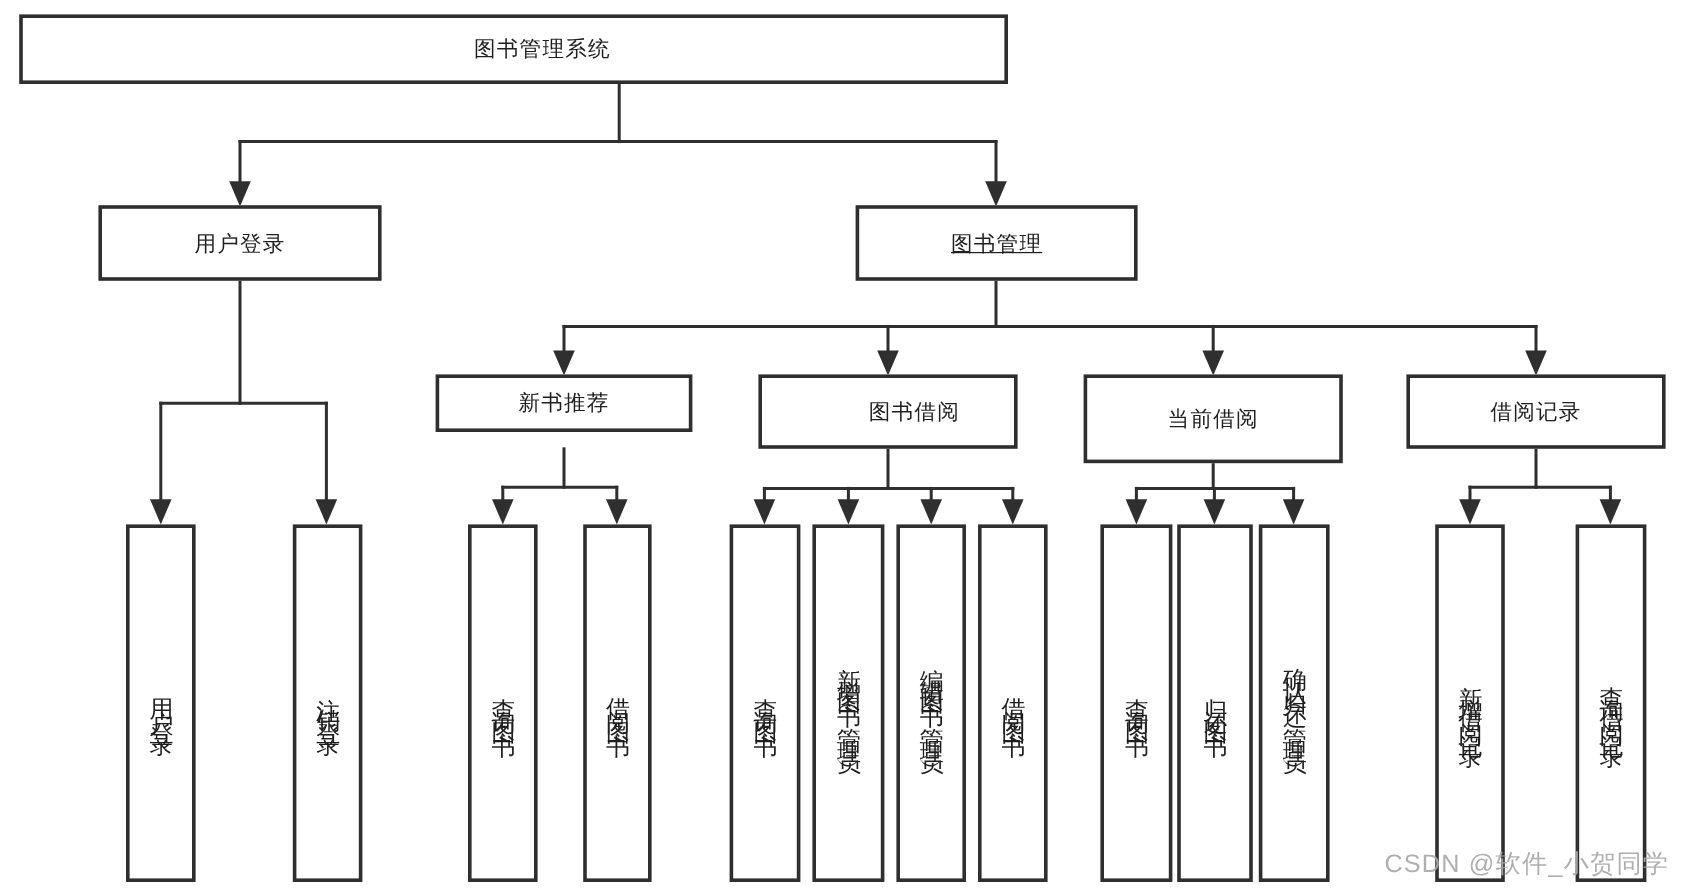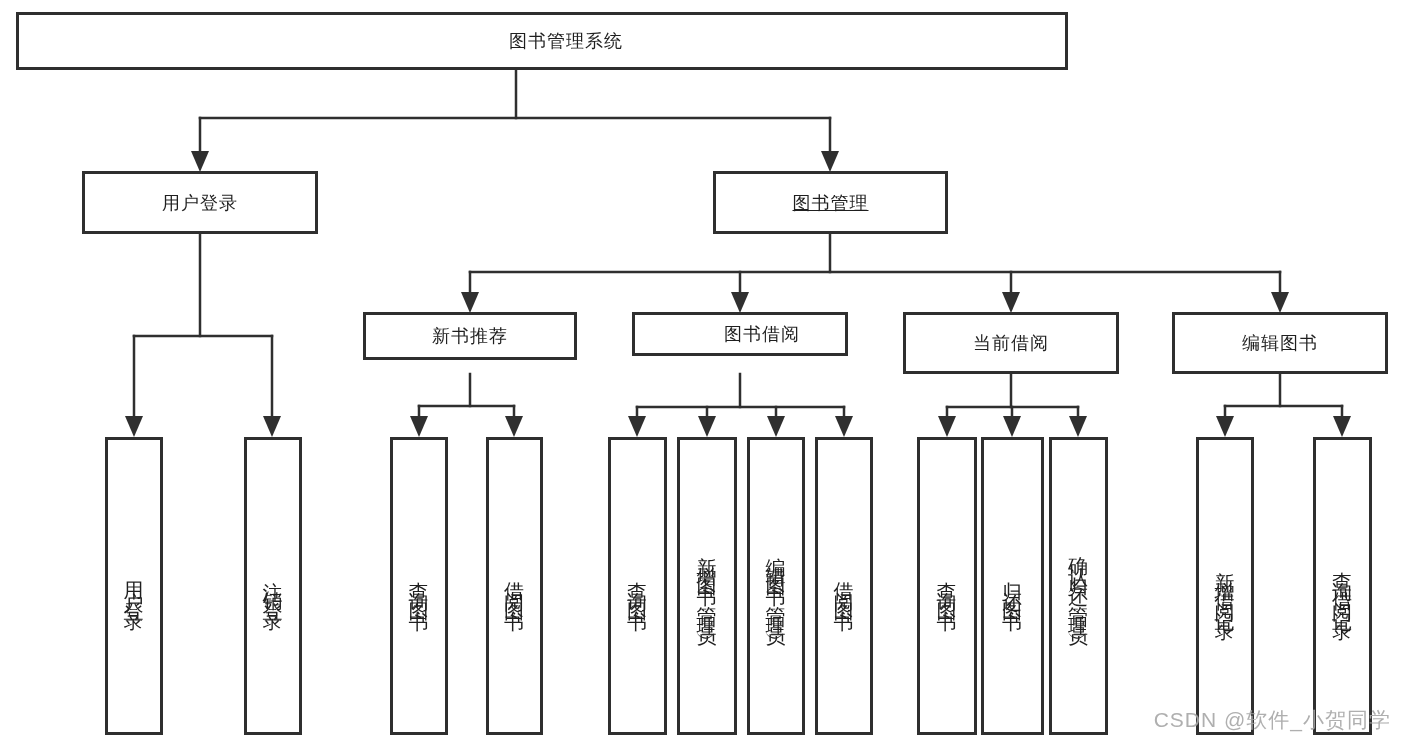--- a/index.html
+++ b/index.html
@@ -121,42 +121,42 @@
 
       <path d="M1280,374 V406"></path>
       <path d="M1225,406 H1342"></path>
       <path d="M1225,406 V417"></path>
         <polygon points="1216,416 1234,416 1225,437"></polygon>
       <path d="M1342,406 V417"></path>
         <polygon points="1333,416 1351,416 1342,437"></polygon>
     </g>
   </svg>
 
-  <div class="node h root" style="left:16px; top:12px; width:1052px; height:58px;padding-left:48px;">
+  <div class="node h root" style="left:16px; top:12px; width:824px; height:58px;padding-left:48px;">
     <span>图书管理系统</span>
   </div>
 
   <div class="node h" style="left:82px; top:171px; width:236px; height:63px;">
     <span>用户登录</span>
   </div>
   <div class="node h" style="left:713px; top:171px; width:235px; height:63px;text-decoration:underline;">
     <span>图书管理</span>
   </div>
 
   <div class="node h" style="left:363px; top:312px; width:214px; height:48px;">
     <span>新书推荐</span>
   </div>
-  <div class="node h" style="left:632px; top:312px; width:216px; height:44px;padding-left:44px;">
+  <div class="node h" style="left:632px; top:312px; width:216px; height:62px;padding-left:44px;">
     <span>图书借阅</span>
   </div>
-  <div class="node h" style="left:903px; top:312px; width:216px; height:62px;">
+  <div class="node h" style="left:903px; top:312px; width:216px; height:74px;">
     <span>当前借阅</span>
   </div>
   <div class="node h" style="left:1172px; top:312px; width:216px; height:62px;">
-    <span>编辑图书</span>
+    <span>借阅记录</span>
   </div>
 
   <div class="node v" style="left:105px; top:437px; width:58px; height:298px;">
     <span>用户登录</span>
   </div>
   <div class="node v" style="left:244px; top:437px; width:58px; height:298px;">
     <span>注销登录</span>
   </div>
 
   <div class="node v" style="left:390px; top:437px; width:58px; height:298px;">

